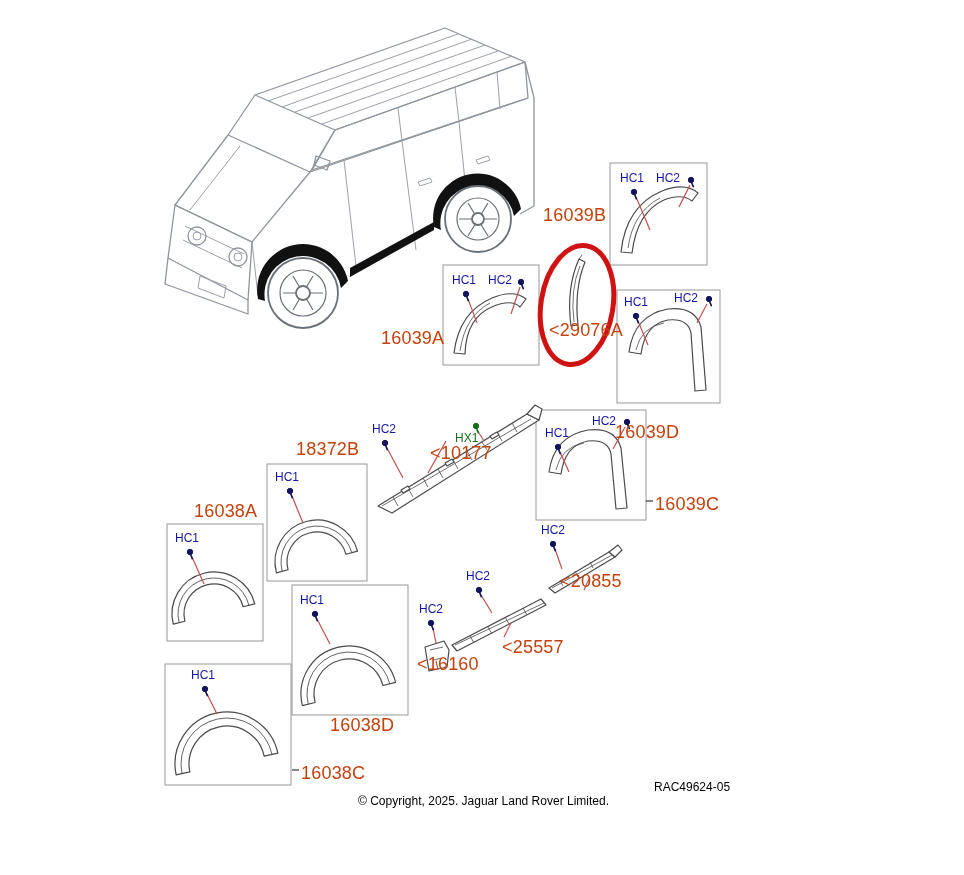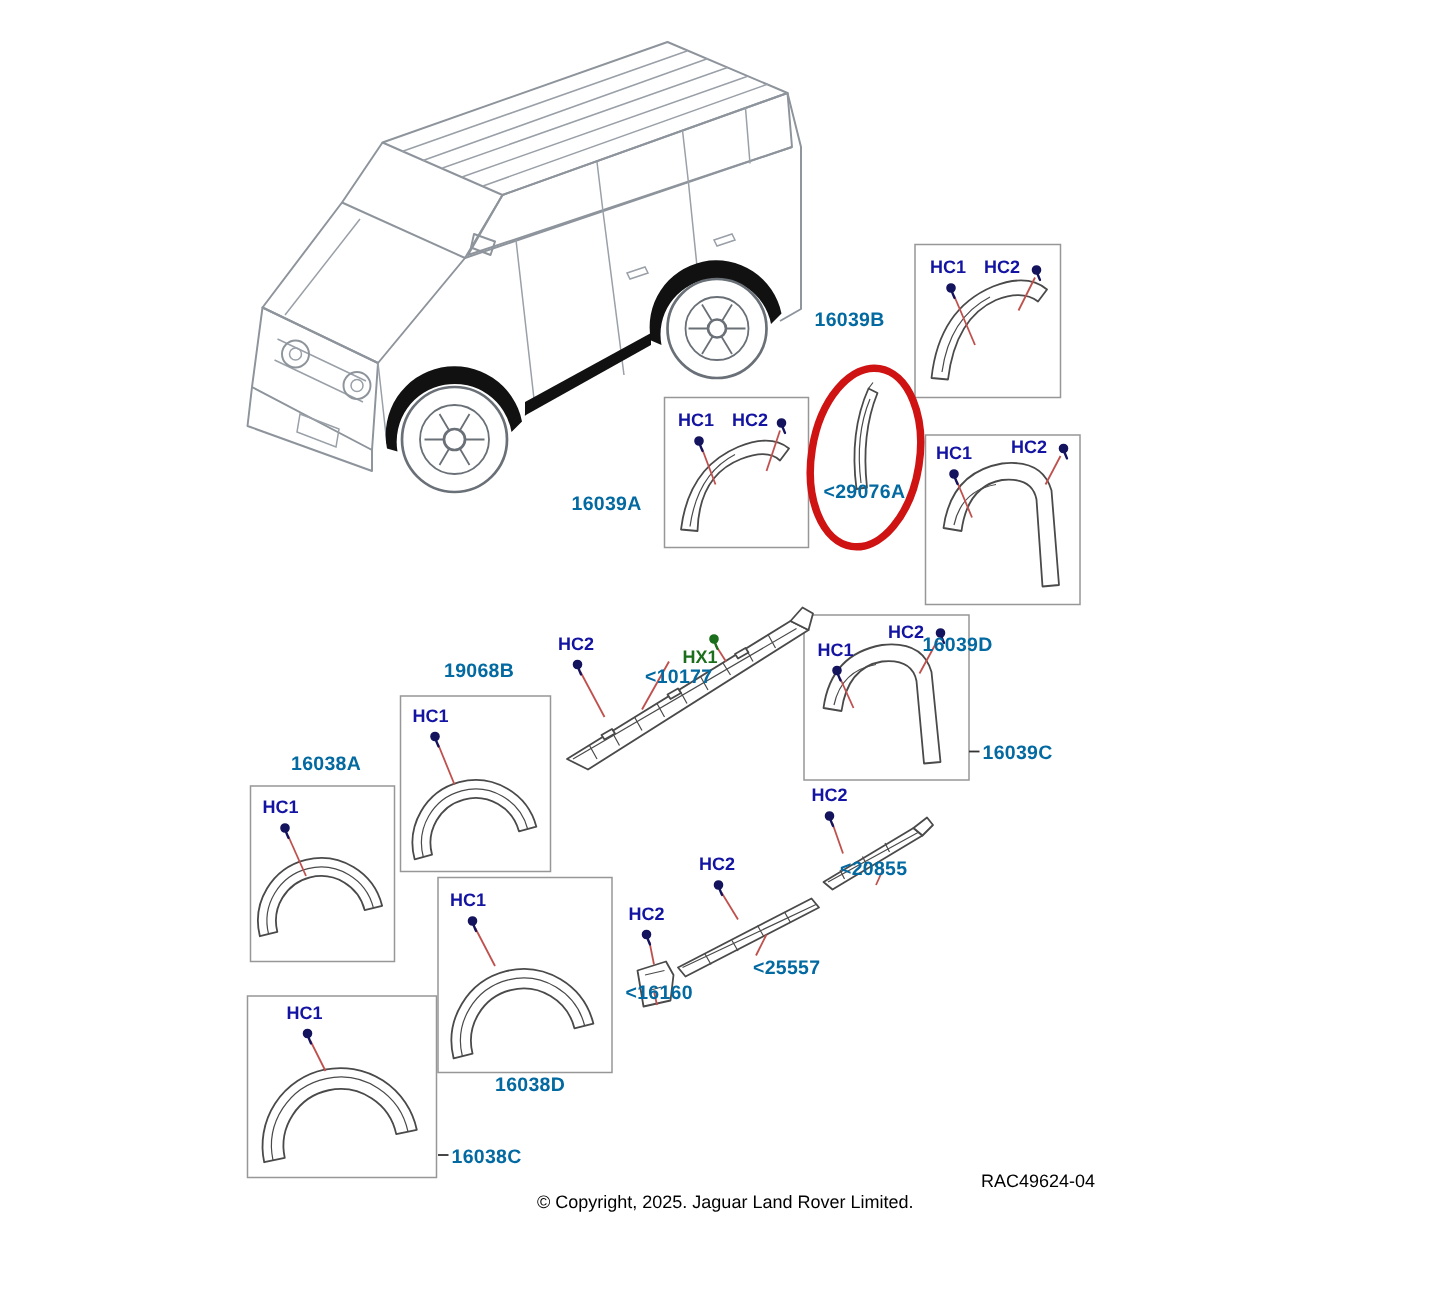--- a/index.html
+++ b/index.html
@@ -1,21 +1,21 @@
 <!DOCTYPE html>
 <html><head>
 <meta charset="utf-8">
 <style>
   * { margin:0; padding:0; box-sizing:border-box; }
   html,body { width:964px; height:875px; background:#ffffff; font-family:"Liberation Sans", sans-serif; }
   .stage { position:relative; width:964px; height:875px; background:#fff; overflow:hidden; }
   svg.art { position:absolute; left:0; top:0; }
   .lbl { position:absolute; white-space:nowrap; line-height:1; }
-  .pn  { font-size:13px; font-weight:700; color:#0369a1; letter-spacing:.2px; }
-  .fn  { font-size:12px; font-weight:700; color:#1414a3; }
+  .pn  { font-size:18px; font-weight:400; color:#c2410c; letter-spacing:.2px; }
+  .fn  { font-size:12px; font-weight:400; color:#1414a3; }
   .fn.green { color:#1b6e1b; }
   .meta { font-size:12px; font-weight:400; color:#000; }
   
   .v   { fill:none; stroke:#8e949c; stroke-width:1.3; stroke-linejoin:round; }
   .v2  { fill:none; stroke:#9aa0a8; stroke-width:1; }
   .vb  { fill:#111; stroke:none; }
   .vw  { fill:#fff; stroke:#6a7077; stroke-width:1.8; }
   .vwl { fill:none; stroke:#6a7077; stroke-width:1.2; }
   .pbox{ fill:none; stroke:#979797; stroke-width:1; }
   .part{ fill:#fff; stroke:#4a4a4a; stroke-width:1.2; stroke-linejoin:round; }
@@ -201,21 +201,21 @@
   </g>
 
   <ellipse class="hl" cx="577" cy="305" rx="36" ry="60" transform="rotate(9 577 305)"></ellipse>
 </svg>
 
 <div class="lbl pn" style="left:543px;top:206px">16039B</div>
 <div class="lbl pn" style="left:381px;top:329px">16039A</div>
 <div class="lbl pn" style="left:549px;top:321px">&lt;29076A</div>
 <div class="lbl pn" style="left:615px;top:423px">16039D</div>
 <div class="lbl pn" style="left:655px;top:495px">16039C</div>
-<div class="lbl pn" style="left:296px;top:440px">19068B</div>
+<div class="lbl pn" style="left:296px;top:440px">18372B</div>
 <div class="lbl pn" style="left:194px;top:502px">16038A</div>
 <div class="lbl pn" style="left:330px;top:716px">16038D</div>
 <div class="lbl pn" style="left:301px;top:764px">16038C</div>
 <div class="lbl pn" style="left:430px;top:444px">&lt;10177</div>
 <div class="lbl pn" style="left:560px;top:572px">&lt;20855</div>
 <div class="lbl pn" style="left:502px;top:638px">&lt;25557</div>
 <div class="lbl pn" style="left:417px;top:655px">&lt;16160</div>
 
 <div class="lbl fn" style="left:620px;top:172px">HC1</div>
 <div class="lbl fn" style="left:656px;top:172px">HC2</div>
@@ -229,15 +229,15 @@
 <div class="lbl fn" style="left:175px;top:532px">HC1</div>
 <div class="lbl fn" style="left:300px;top:594px">HC1</div>
 <div class="lbl fn" style="left:191px;top:669px">HC1</div>
 <div class="lbl fn" style="left:372px;top:423px">HC2</div>
 <div class="lbl fn green" style="left:455px;top:432px">HX1</div>
 <div class="lbl fn" style="left:541px;top:524px">HC2</div>
 <div class="lbl fn" style="left:466px;top:570px">HC2</div>
 <div class="lbl fn" style="left:419px;top:603px">HC2</div>
 
 <div class="lbl meta" style="left:358px;top:795px">© Copyright, 2025. Jaguar Land Rover Limited.</div>
-<div class="lbl meta" style="left:654px;top:781px">RAC49624-04</div>
+<div class="lbl meta" style="left:654px;top:781px">RAC49624-05</div>
 
 </div>
 
 </body></html>

